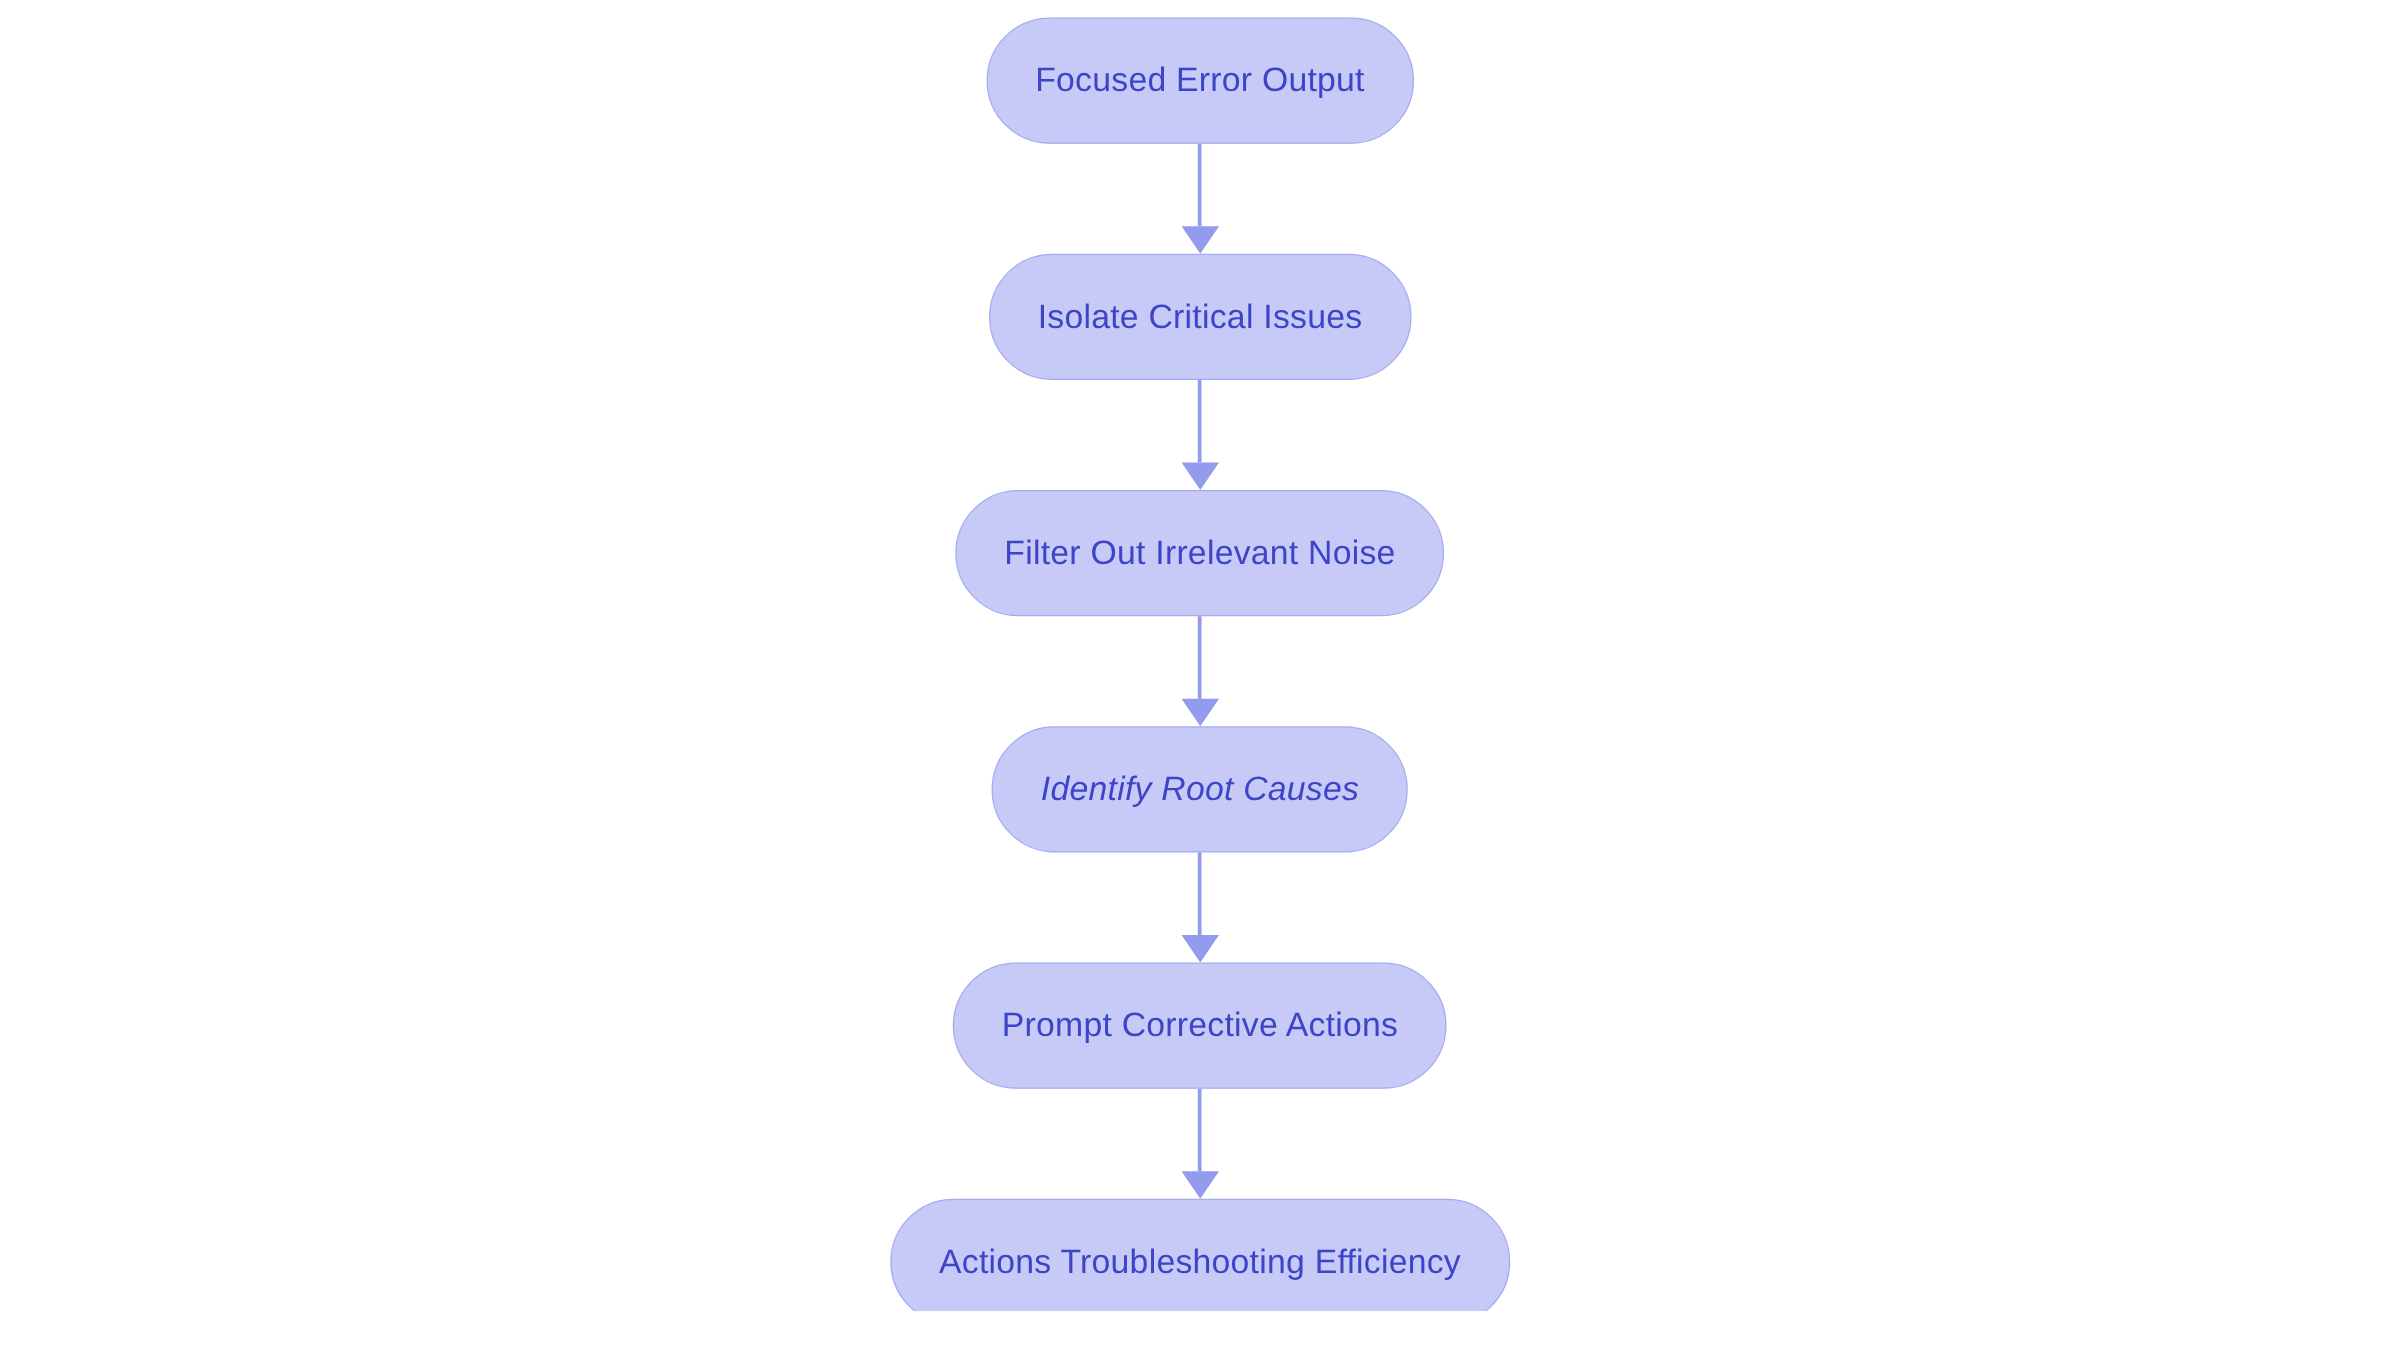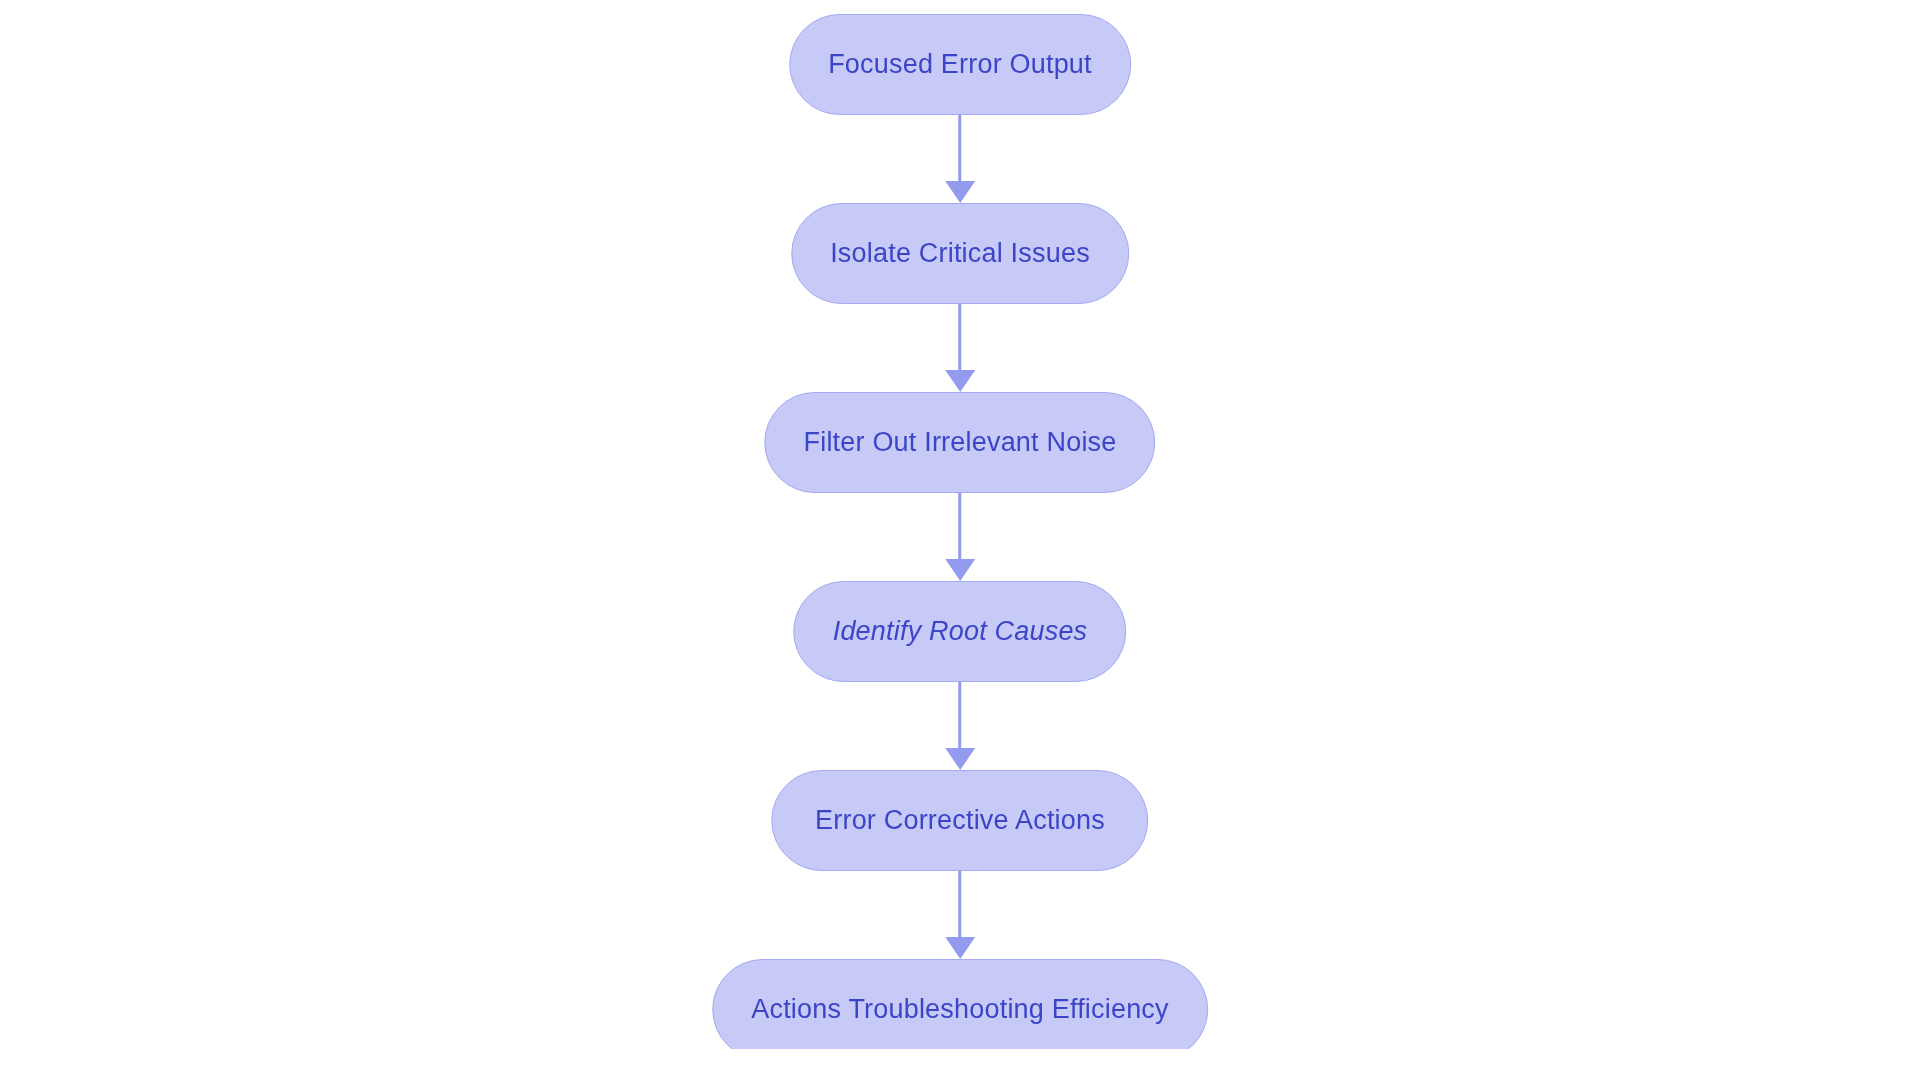--- a/index.html
+++ b/index.html
@@ -104,21 +104,21 @@
     <div class="node node-4">
       <span class="node-label">Identify Root Causes</span>
     </div>
 
     <div class="arrow">
       <div class="arrow-stem"></div>
       <div class="arrow-head"></div>
     </div>
 
     <div class="node node-5">
-      <span class="node-label">Error Corrective Actions</span>
+      <span class="node-label">Prompt Corrective Actions</span>
     </div>
 
     <div class="arrow">
       <div class="arrow-stem"></div>
       <div class="arrow-head"></div>
     </div>
 
     <div class="node node-6">
       <span class="node-label">Actions Troubleshooting Efficiency</span>
     </div>

